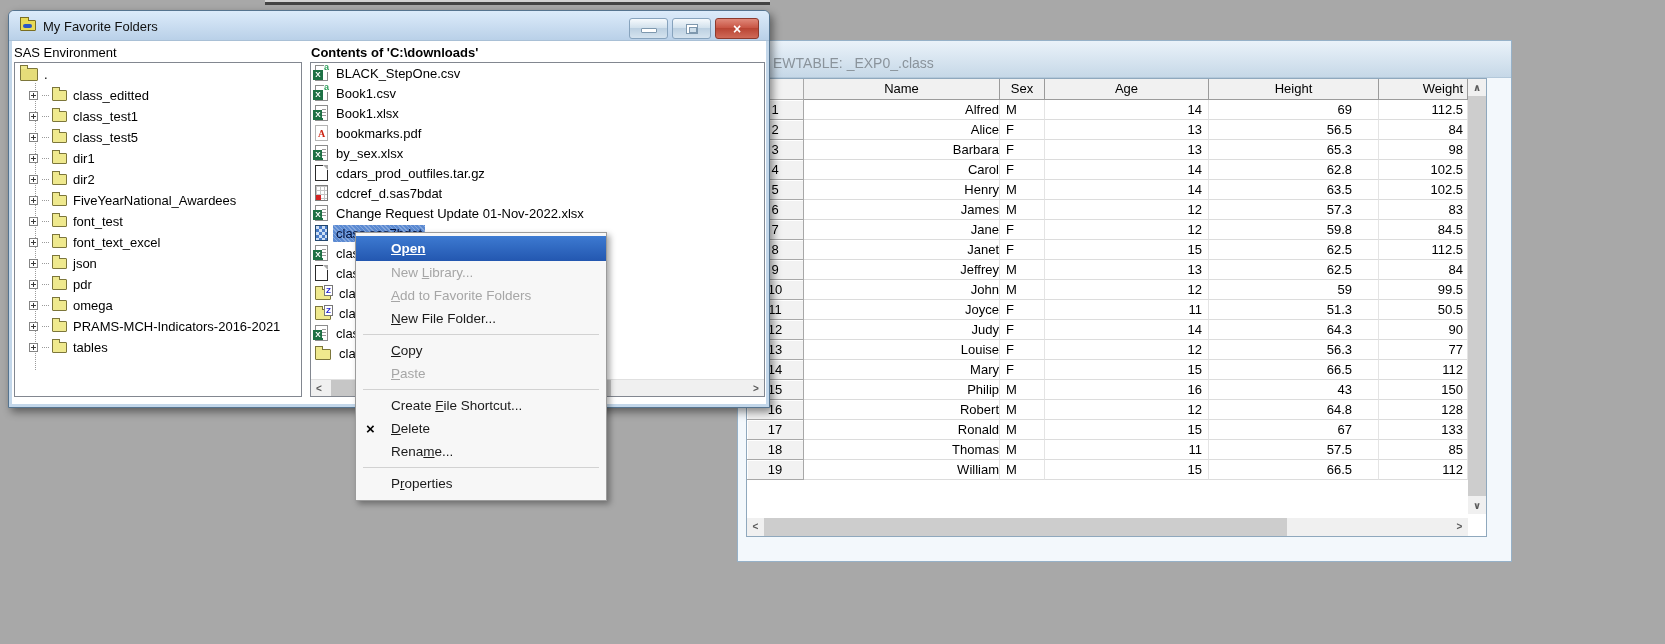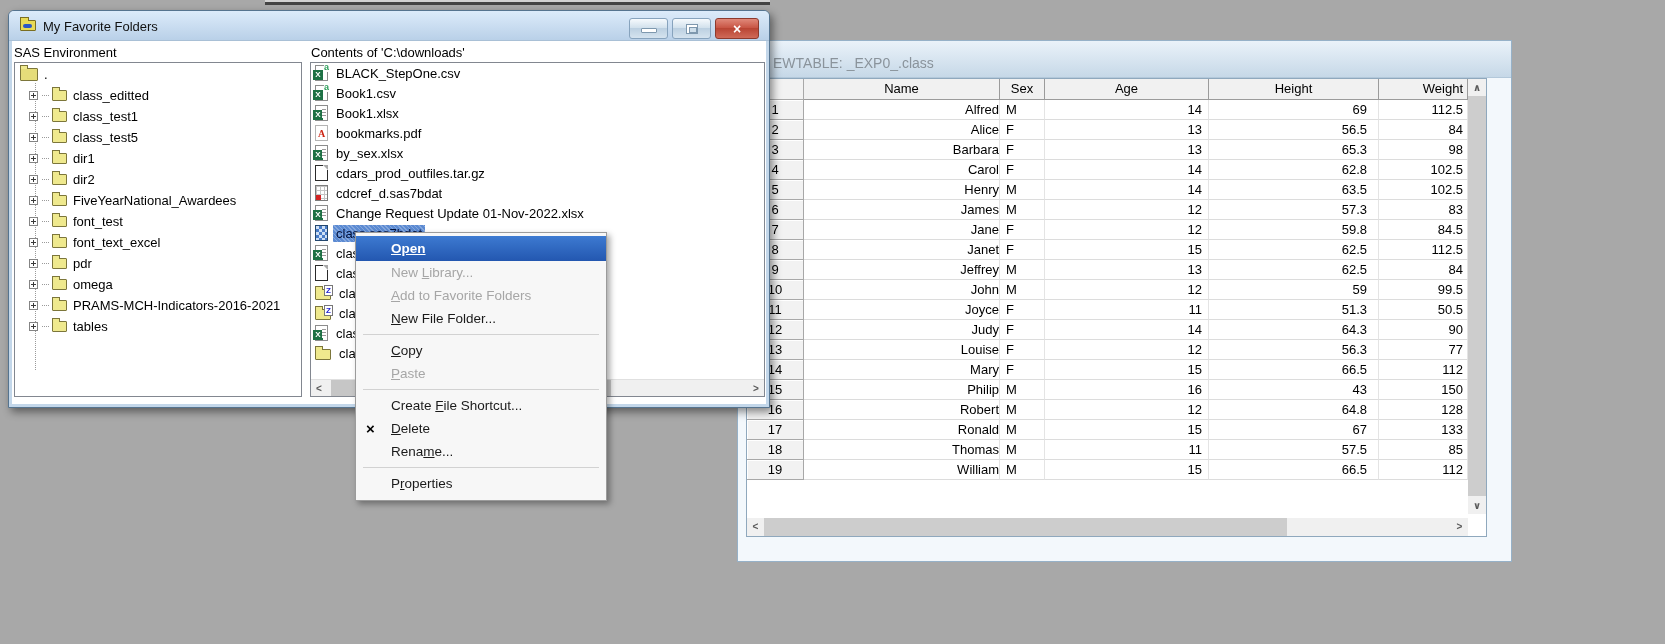--- a/index.html
+++ b/index.html
@@ -30,21 +30,21 @@
   .vt-hcell { background: #f1f1f1; border-right: 1px solid #9b9b9b; border-bottom: 1px solid #9b9b9b;
     text-align: center; line-height: 20px; font-size: 13px; flex: none; }
   .vt-row { display: flex; height: 20px; }
   .vt-cell { flex: none; line-height: 19px; border-right: 1px solid #e4e4e4; border-bottom: 1px solid #dcdcdc;
     white-space: nowrap; overflow: hidden; font-size: 13px; background: #fff; }
   .c-num { width: 57px; background: #f2f2f2; border-right: 1px solid #a8a8a8; border-bottom: 1px solid #a8a8a8;
     box-shadow: inset 1px 1px 0 #fff; text-align: center; }
   .c-name { width: 196px; padding-left: 8px; text-align: right; }
   .c-sex { width: 45px; padding-left: 6px; }
   .c-age { width: 164px; text-align: right; padding-right: 6px; }
-  .c-height { width: 170px; text-align: right; padding-right: 11px; }
+  .c-height { width: 170px; text-align: right; padding-right: 26px; }
   .c-weight { flex: 1 1 auto !important; text-align: right; padding-right: 4px; }
   .vt-hcell.c-num { box-shadow: none; }
   .vt-hcell.c-name, .vt-hcell.c-sex, .vt-hcell.c-age, .vt-hcell.c-height { padding: 0; text-align: center; }
 
   
   .sb-btn { background: #f0f0f0; color: #5a5a5a; text-align: center; flex: none;
     font-size: 10px; font-weight: bold; line-height: 17px; }
   .vt-vscroll { position: absolute; right: 0; top: 0; width: 18px; bottom: 22px;
     background: #f0f0f0; display: flex; flex-direction: column; }
   .vt-vscroll .sb-btn { height: 17px; }
@@ -80,21 +80,21 @@
     background: #fff; border: 1px solid #7e98ae; border-radius: 1px; }
   .glyph-max { position: absolute; left: 13px; top: 5px; width: 12px; height: 10px;
     background: #fff; border: 1px solid #7e98ae; }
   .glyph-max::after { content: ""; position: absolute; left: 2px; top: 2px; width: 6px; height: 4px;
     background: #cfdfeb; border: 1px solid #7e98ae; }
   .glyph-close { position: absolute; width: 100%; text-align: center; top: 1px;
     color: #fff; font-weight: bold; font-size: 14px; line-height: 18px; }
   .fav-client { position: absolute; left: 3px; right: 3px; top: 30px; bottom: 3px; background: #fff; }
   .pane-header { position: absolute; top: 4px; font-size: 13px; color: #000; white-space: nowrap; }
   .ph-left { left: 2px; }
-  .ph-right { left: 299px; }
+  .ph-right { left: 299px; font-weight: bold; }
 
   .tree-box { position: absolute; left: 2px; top: 21px; width: 288px; bottom: 7px;
     background: #fff; border: 1px solid #828790; overflow: hidden; }
   .tree-vline { position: absolute; left: 20px; top: 20px; height: 287px; border-left: 1px dotted #9a9a9a; }
   .tree-root { display: flex; align-items: center; height: 22px; padding-left: 5px; }
   .tree-row { display: flex; align-items: center; height: 21px; padding-left: 14px; position: relative; }
   .expander { width: 9px; height: 9px; border: 1px solid #848484; background: #fff; flex: none;
     position: relative; margin-right: 4px; z-index: 1; }
   .expander::before { content: ""; position: absolute; left: 1px; top: 3px; width: 5px; height: 1px; background: #3a3a3a; }
   .expander::after { content: ""; position: absolute; left: 3px; top: 1px; width: 1px; height: 5px; background: #3a3a3a; }
@@ -443,20 +443,26 @@
             <span class="tree-label">font_test</span>
           </div>
 
           <div class="tree-row">
             <span class="expander"></span>
             <span class="hdots"></span>
             <span class="folder-ic"></span>
             <span class="tree-label">font_text_excel</span>
           </div>
 
+          <div class="tree-row">
+            <span class="expander"></span>
+            <span class="hdots"></span>
+            <span class="folder-ic"></span>
+            <span class="tree-label">json</span>
+          </div>
 
           <div class="tree-row">
             <span class="expander"></span>
             <span class="hdots"></span>
             <span class="folder-ic"></span>
             <span class="tree-label">pdr</span>
           </div>
 
           <div class="tree-row">
             <span class="expander"></span>

